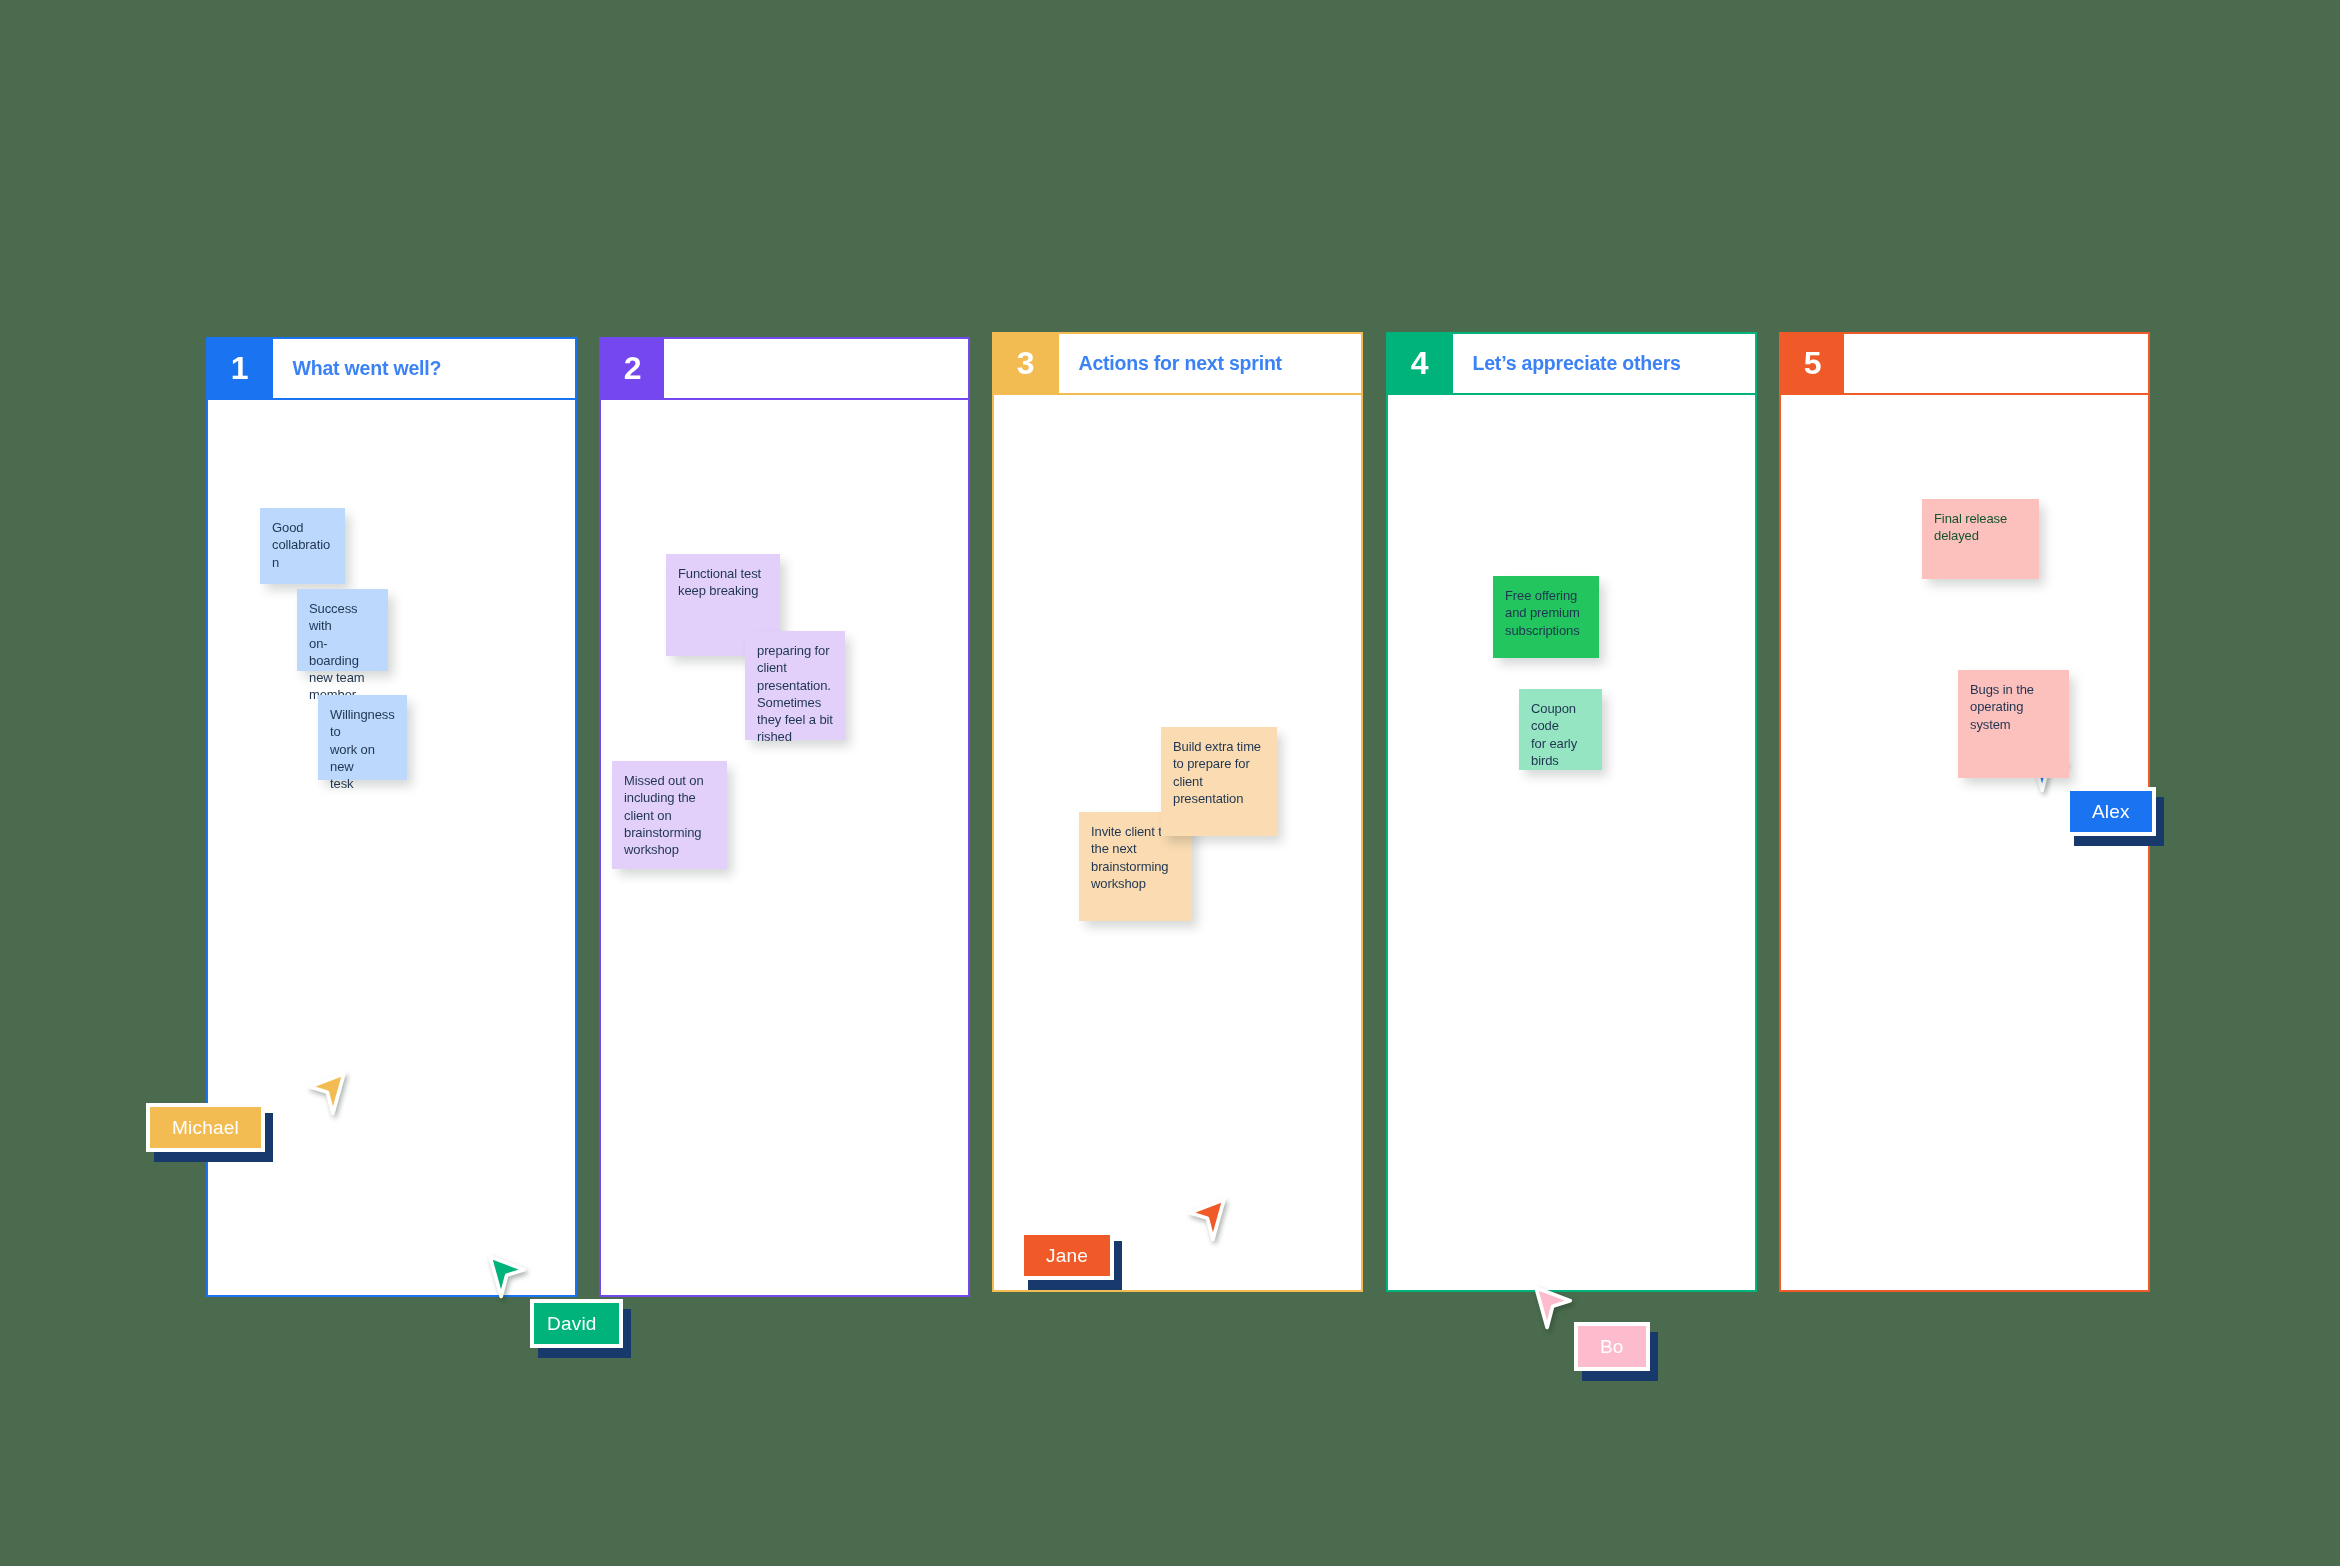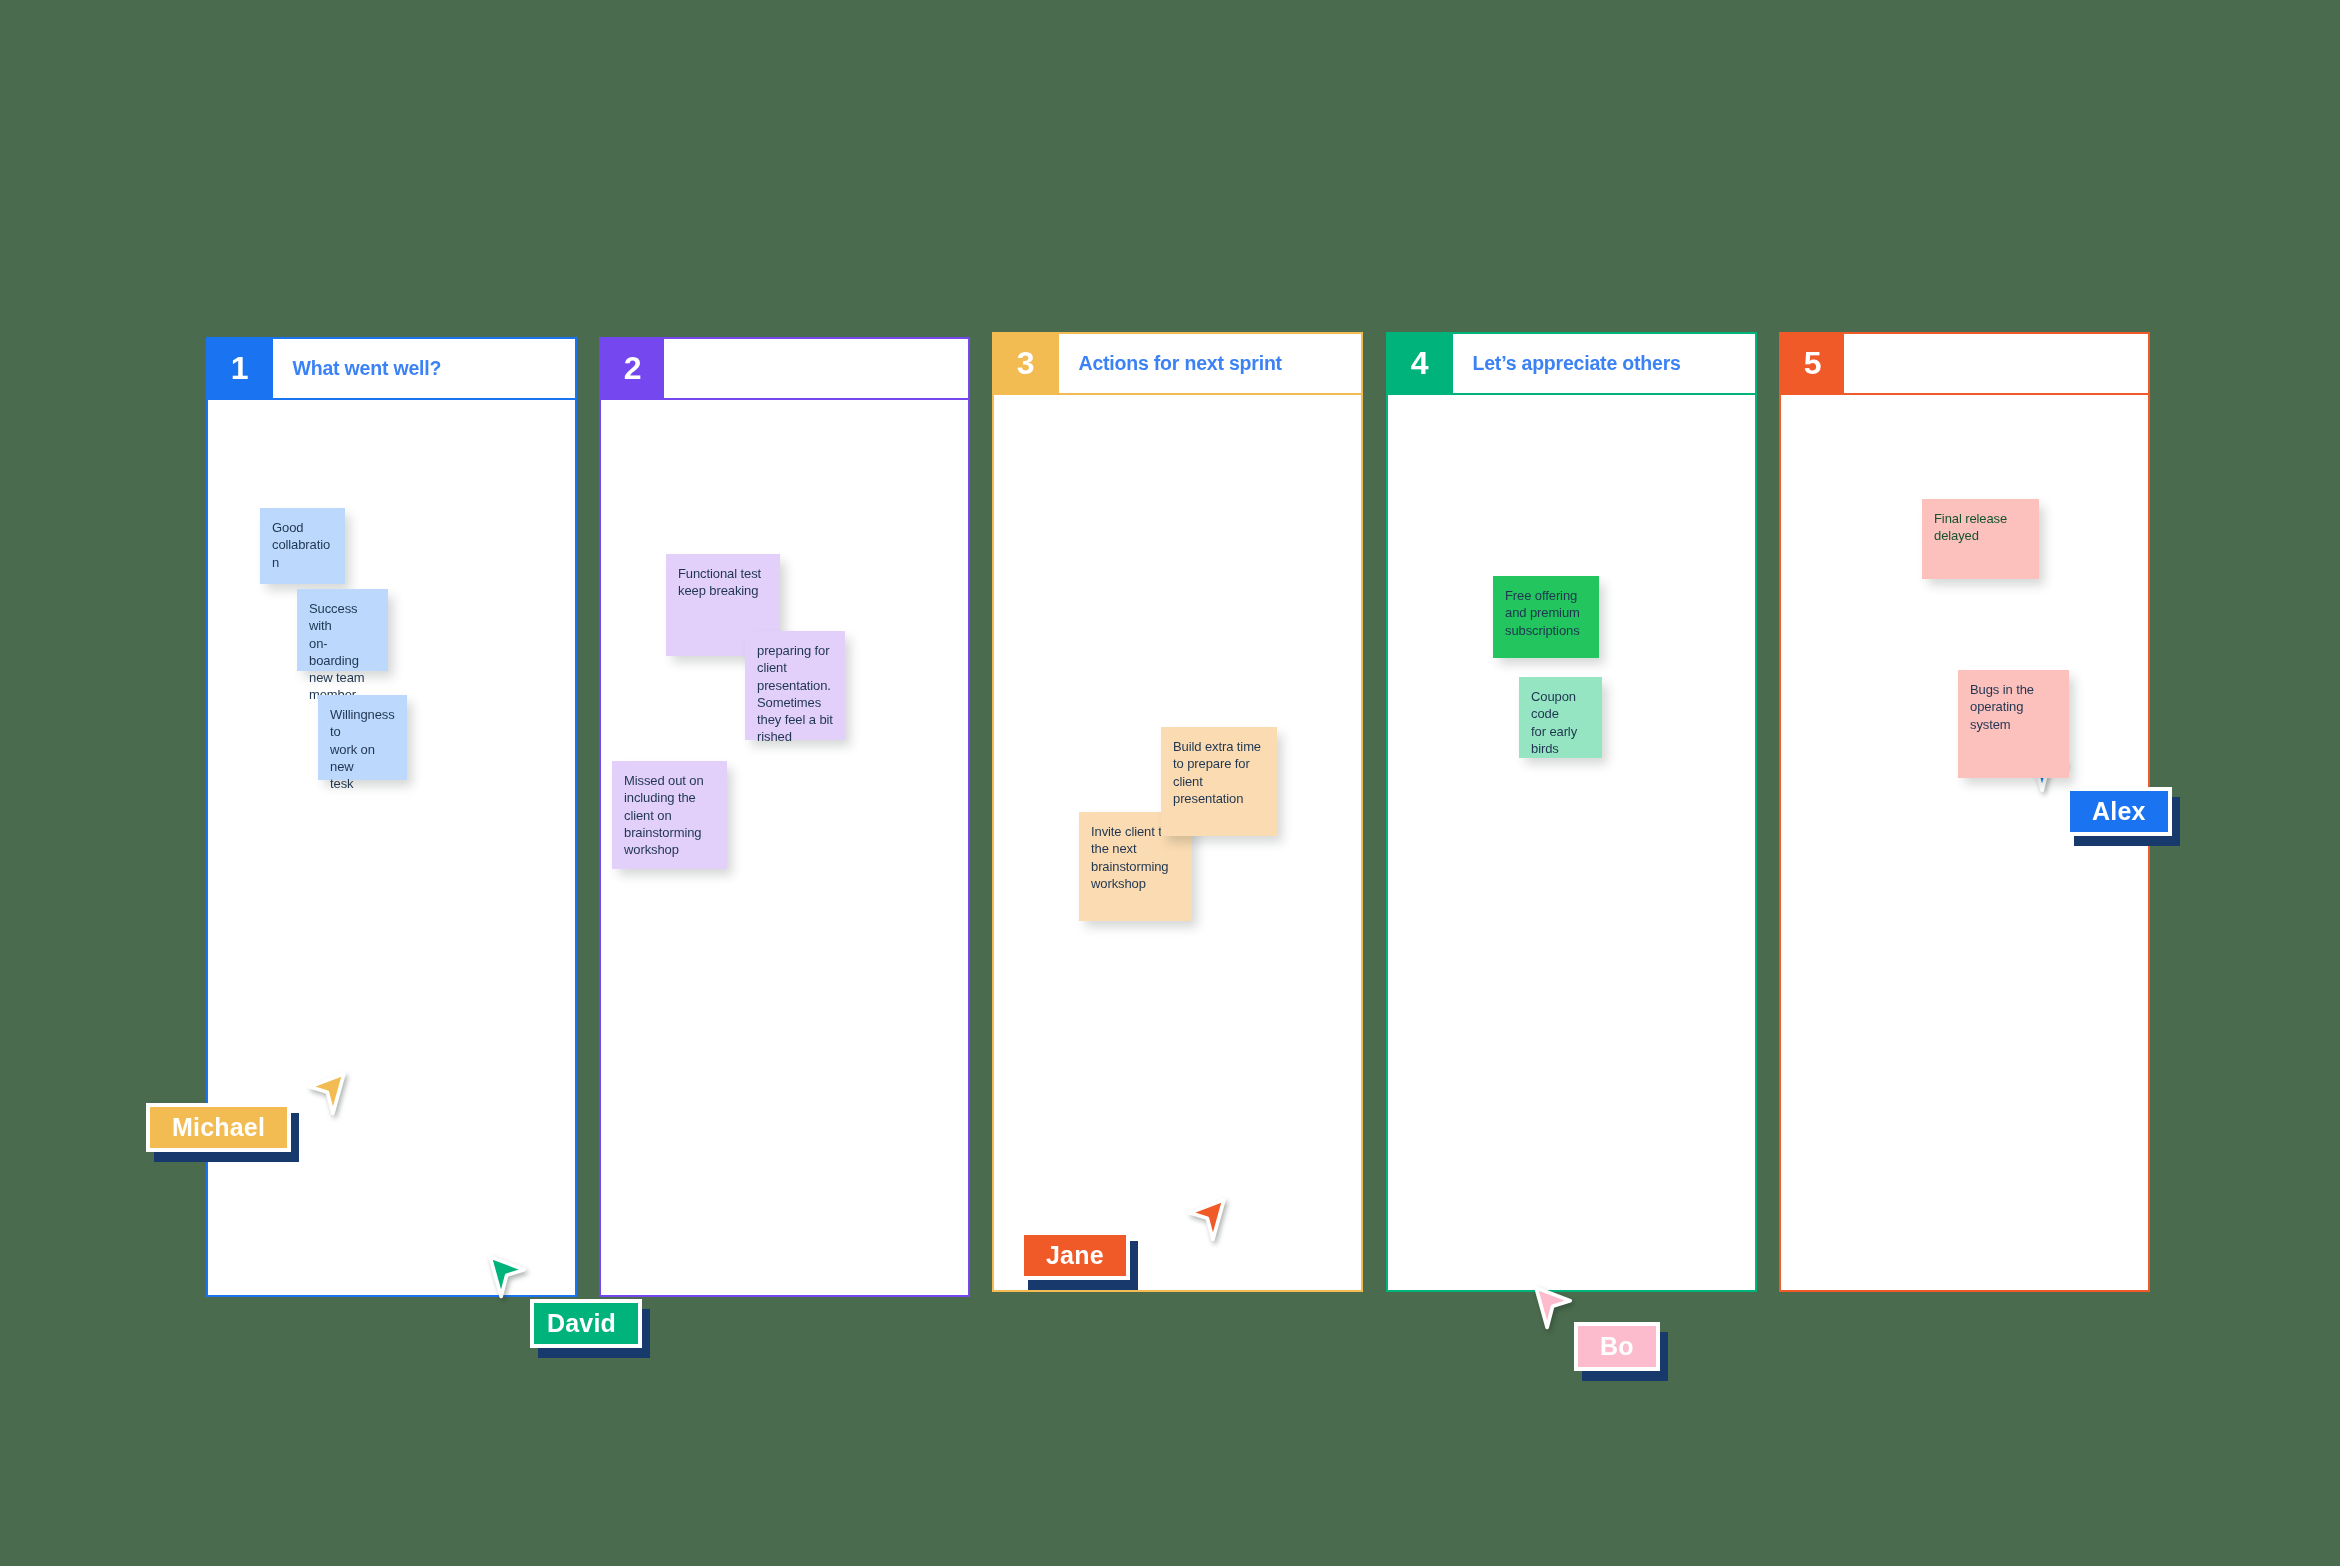--- a/index.html
+++ b/index.html
@@ -97,22 +97,22 @@
   .cursor-arrow {
     position: absolute;
     width: 43px;
     height: 48px;
   }
   .cursor-label {
     position: absolute;
     border: 4.6px solid #ffffff;
     box-sizing: border-box;
     color: #ffffff;
-    font-size: 25px;
-    font-weight: 700;
+    font-size: 19px;
+    font-weight: 400;
     letter-spacing: 0.2px;
     display: flex;
     align-items: center;
     justify-content: center;
     height: 49px;
     white-space: nowrap;
     padding: 0 22px;
     filter: drop-shadow(8.3px 10.2px 0px #17396b);
   }
 </style>
@@ -199,21 +199,21 @@
         <div class="col-title-wrap">
           <div class="col-title">Let’s appreciate others</div>
         </div>
       </div>
       <div class="col-body" style="height: 897px;">
         <div class="note" style="left: 105px; top: 181px; width: 106px; height: 82px; background: #22c55e; z-index: 1; color: rgb(31, 53, 81);">
           <span class="note-text">Free offering
 and premium
 subscriptions</span>
         </div>
-        <div class="note" style="left: 131px; top: 282px; width: 83px; height: 81px; background: rgb(149, 229, 194); z-index: 2; color: rgb(31, 53, 81);">
+        <div class="note" style="left: 131px; top: 294px; width: 83px; height: 81px; background: rgb(149, 229, 194); z-index: 2; color: rgb(31, 53, 81);">
           <span class="note-text">Coupon code
 for early birds</span>
         </div>
       </div>
     </div>
     <div class="column" style="--accent: #f05a28; left: 1779px; top: 332px;">
       <div class="col-header">
         <div class="col-number">5</div>
       </div>
       <div class="col-body" style="height: 897px;">

